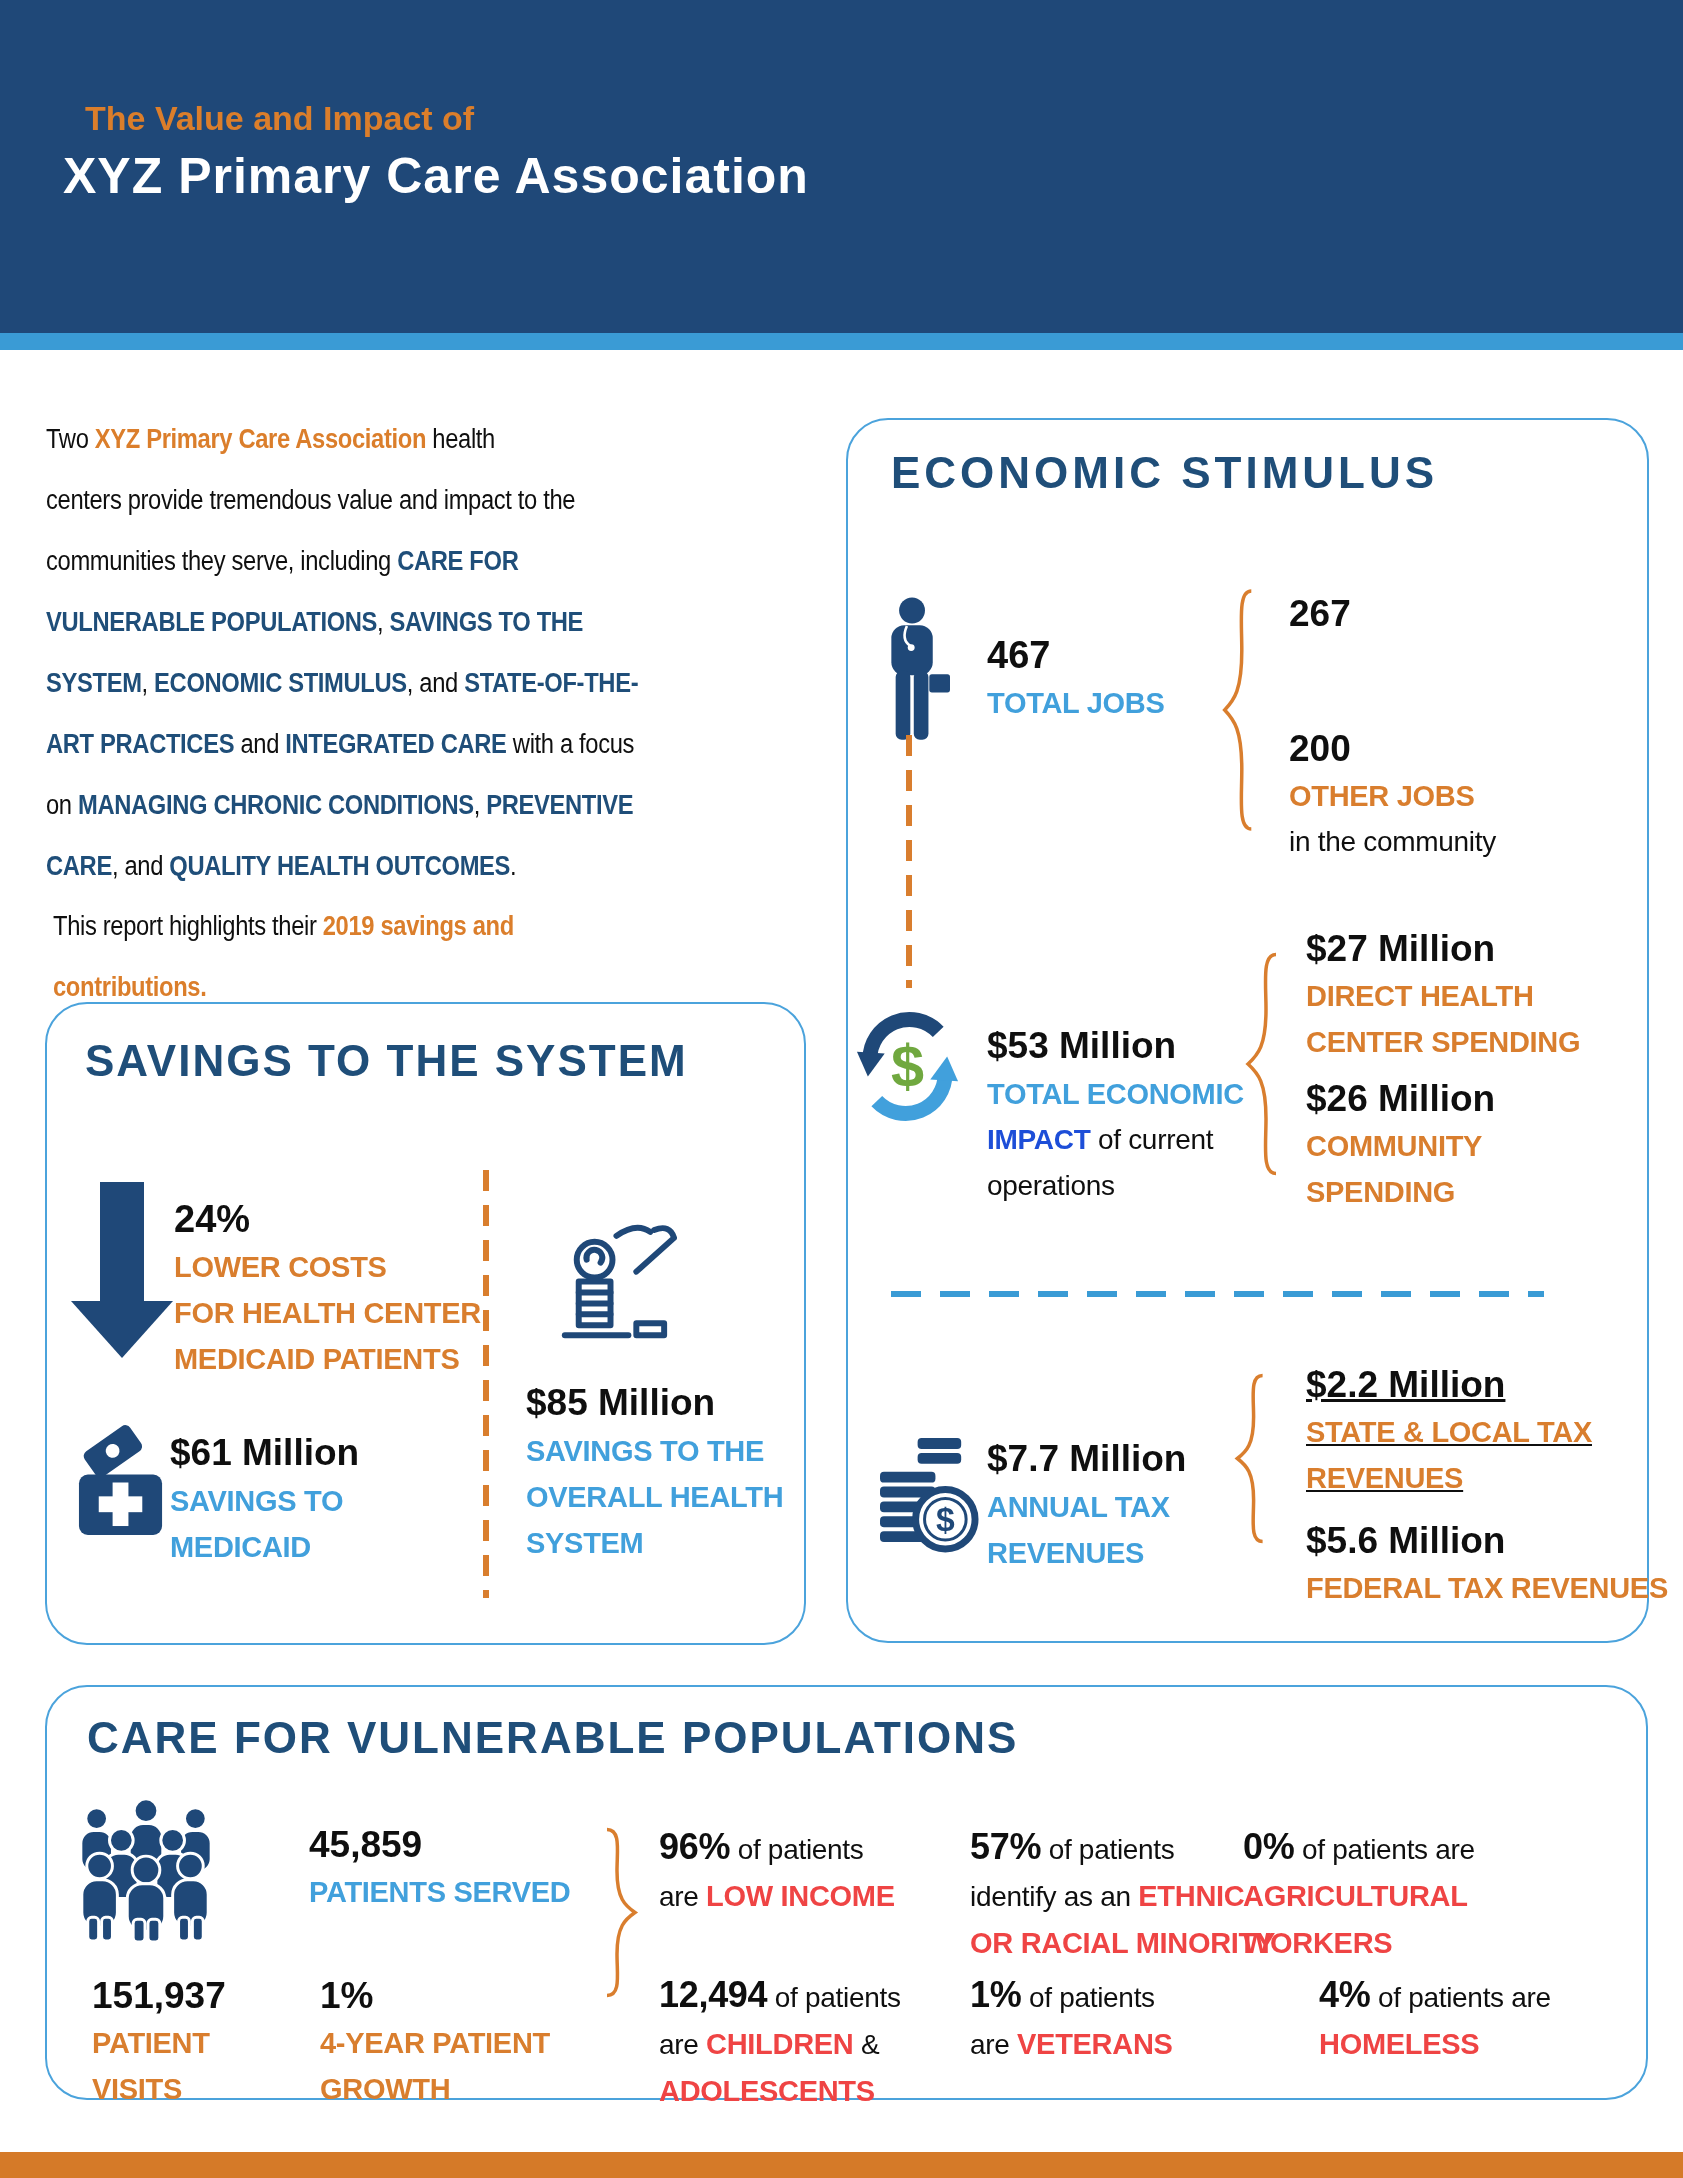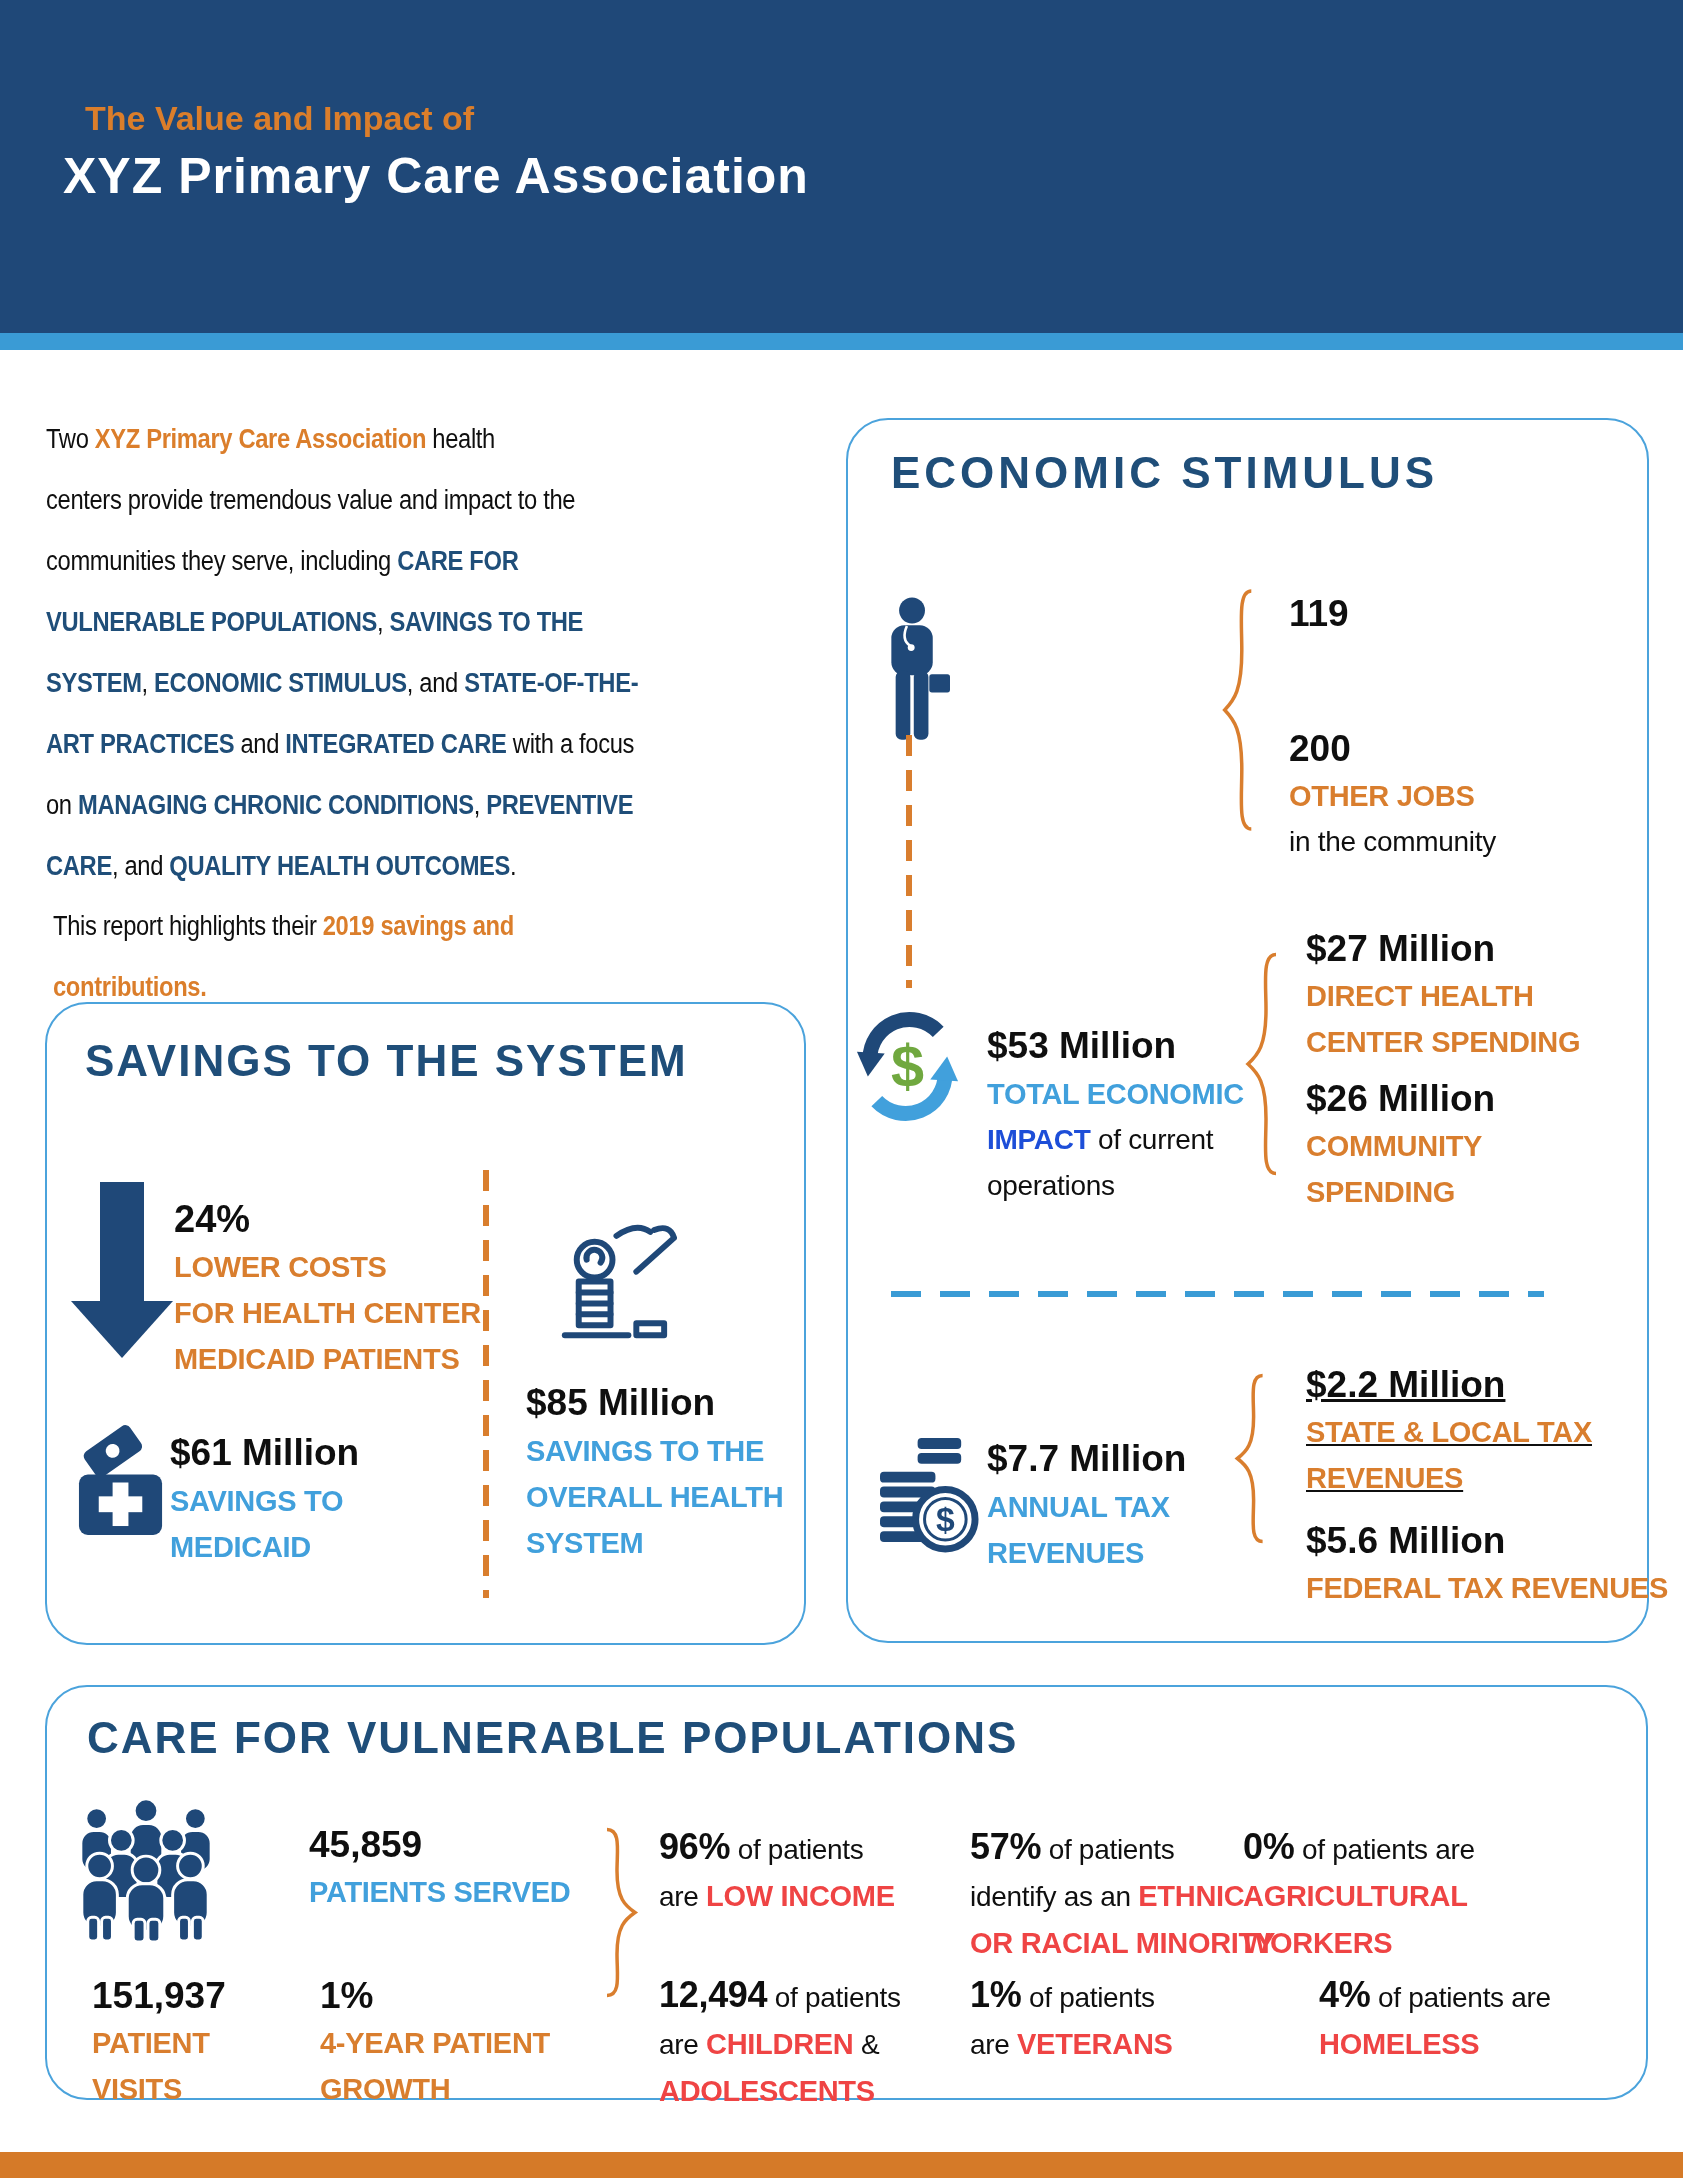--- a/index.html
+++ b/index.html
@@ -85,29 +85,33 @@
         <circle cx="36" cy="16" r="15" fill="#1F4878"></circle>
         <rect x="12" y="33" width="48" height="58" rx="15" fill="#1F4878"></rect>
         <path d="M30 34 q-7 16 4 23" stroke="#ffffff" stroke-width="3" fill="none"></path>
         <circle cx="35" cy="59" r="4" fill="#ffffff"></circle>
         <rect x="17" y="86" width="17" height="80" rx="7" fill="#1F4878"></rect>
         <rect x="38" y="86" width="17" height="80" rx="7" fill="#1F4878"></rect>
         <rect x="56" y="90" width="24" height="21" rx="3" fill="#1F4878"></rect>
       </svg>
     </div>
 
+    <div class="stack" style="left:139px;top:210px;">
+      <div class="val38">467</div>
+      <div class="lb">TOTAL JOBS</div>
+    </div>
 
     <div class="brace" style="left:371px;top:166px;">
       <svg width="38" height="248" viewBox="0 0 40 100" preserveAspectRatio="none">
         <path d="M34 2 C20 2 24 14 24 26 C24 42 16 46 6 50 C16 54 24 58 24 74 C24 86 20 98 34 98" fill="none" stroke="#D97E2E" stroke-width="3.5" vector-effect="non-scaling-stroke"></path>
       </svg>
     </div>
 
     <div class="stack" style="left:441px;top:170px;">
-      <div class="val">119</div>
+      <div class="val">267</div>
     </div>
     <div class="stack" style="left:441px;top:305px;">
       <div class="val">200</div>
       <div class="lo">OTHER JOBS</div>
       <div class="pl">in the community</div>
     </div>
 
     <div class="dash-v-or" style="left:58px;top:315px;height:253px;"></div>
 
     <div class="abs" style="left:5px;top:582px;">

